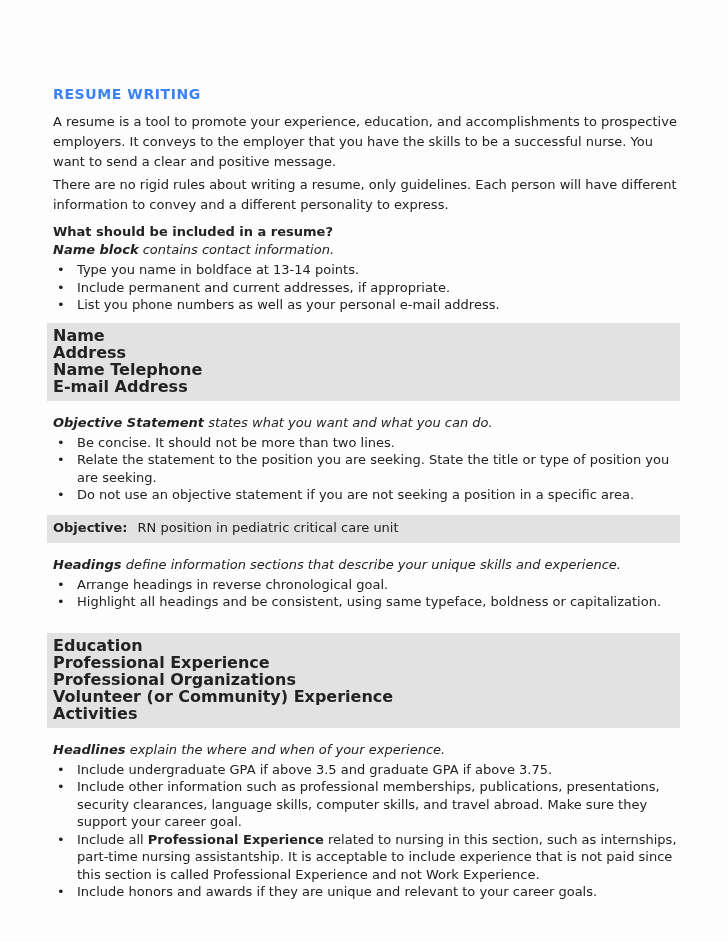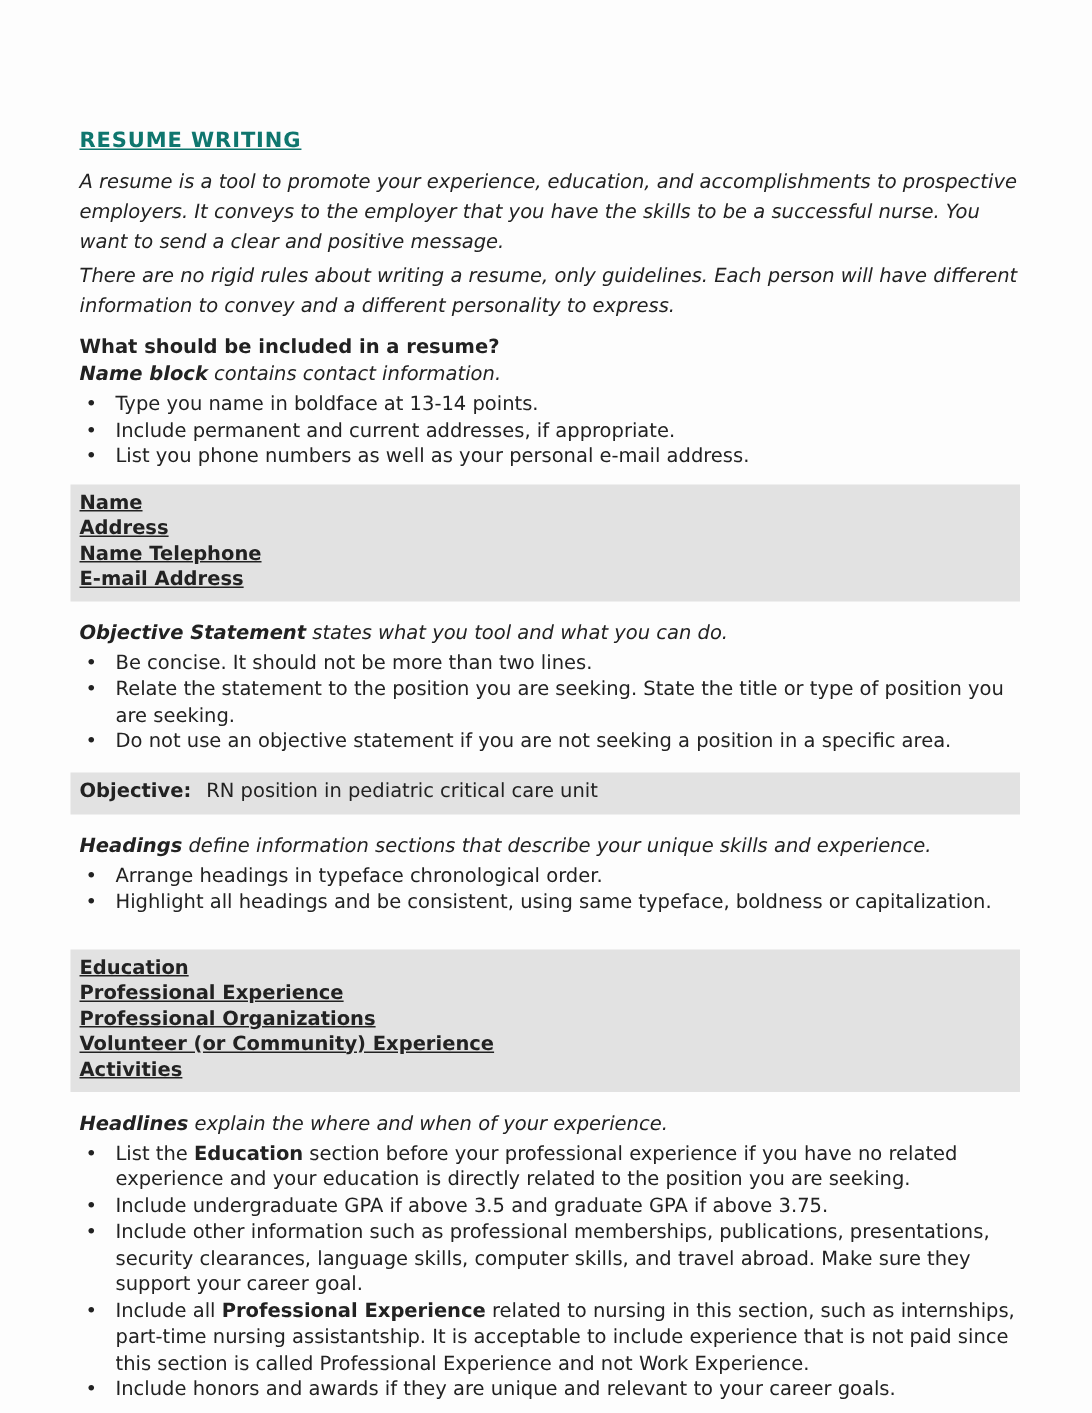--- a/index.html
+++ b/index.html
@@ -22,28 +22,26 @@
     padding: 86px 48px 0 53px;
   }
   .content {
     width: 627px;
   }
   .doc-title {
     font-size: 14px;
     font-weight: bold;
     letter-spacing: 0.6px;
     margin: 0 0 10px 0;
-    color: #0f766e;
-    text-decoration: underline;
+    color: #3b82f6;
   }
   .para {
     font-size: 13px;
     line-height: 20px;
     margin: 0 0 2px 0;
-    font-style: italic;
   }
   .para + .para {
     margin-top: 3px;
   }
   .question-heading {
     font-size: 13px;
     font-weight: bold;
     line-height: 18px;
     margin: 8px 0 0 0;
   }
@@ -76,24 +74,23 @@
   }
   .inline-bold {
     font-weight: bold;
   }
   .graybox {
     background: #e2e2e2;
     margin: 9px 0 9px -6px;
     padding: 4px 8px 6px 6px;
   }
   .graybox .box-line {
-    font-size: 13px;
+    font-size: 16px;
     font-weight: bold;
     line-height: 17px;
-    text-decoration: underline;
   }
   .graybox.single-line {
     margin-top: 11px;
     margin-bottom: 10px;
   }
   .graybox.single-line .box-entry {
     font-size: 13px;
     line-height: 18px;
   }
   .graybox.single-line .box-label {
@@ -121,46 +118,45 @@
       <li>Include permanent and current addresses, if appropriate.</li>
       <li>List you phone numbers as well as your personal e-mail address.</li>
     </ul>
     <div class="graybox">
       <div class="box-line">Name</div>
       <div class="box-line">Address</div>
       <div class="box-line">Name Telephone</div>
       <div class="box-line">E-mail Address</div>
     </div>
 
-    <p class="section-lead"><span class="term">Objective Statement</span><span> states what you tool and what you can do.</span></p>
+    <p class="section-lead"><span class="term">Objective Statement</span><span> states what you want and what you can do.</span></p>
     <ul class="bullet-list">
       <li>Be concise.  It should not be more than two lines.</li>
       <li>Relate the statement to the position you are seeking.  State the title or type of position you are seeking.</li>
       <li>Do not use an objective statement if you are not seeking a position in a specific area.</li>
     </ul>
     <div class="graybox single-line">
       <div class="box-entry"><span class="box-label">Objective:</span><span>RN position in pediatric critical care unit</span></div>
     </div>
 
     <p class="section-lead"><span class="term">Headings</span><span> define information sections that describe your unique skills and experience.</span></p>
     <ul class="bullet-list">
-      <li>Arrange headings in typeface chronological order.</li>
+      <li>Arrange headings in reverse chronological goal.</li>
       <li>Highlight all headings and be consistent, using same typeface, boldness or capitalization.</li>
     </ul>
     <div class="graybox" style="margin-top:22px; margin-bottom:10px;">
       <div class="box-line">Education</div>
       <div class="box-line">Professional Experience</div>
       <div class="box-line">Professional Organizations</div>
       <div class="box-line">Volunteer (or Community) Experience</div>
       <div class="box-line">Activities</div>
     </div>
 
     <p class="section-lead"><span class="term">Headlines</span><span> explain the where and when of your experience.</span></p>
     <ul class="bullet-list">
-      <li><span>List the </span><span class="inline-bold">Education</span><span> section before your professional experience if you have no related experience and your education is directly related to the position you are seeking.</span></li>
       <li><span>Include undergraduate GPA if above 3.5 and graduate GPA if above 3.75.</span></li>
       <li><span>Include other information such as professional memberships, publications, presentations, security clearances, language skills, computer skills, and travel abroad.  Make sure they support your career goal.</span></li>
       <li><span>Include all </span><span class="inline-bold">Professional Experience</span><span> related to nursing in this section, such as internships, part-time nursing assistantship.  It is acceptable to include experience that is not paid since this section is called Professional Experience and not Work Experience.</span></li>
       <li><span>Include honors and awards if they are unique and relevant to your career goals.</span></li>
     </ul>
 
   </div>
 </div>
 
 </body></html>

